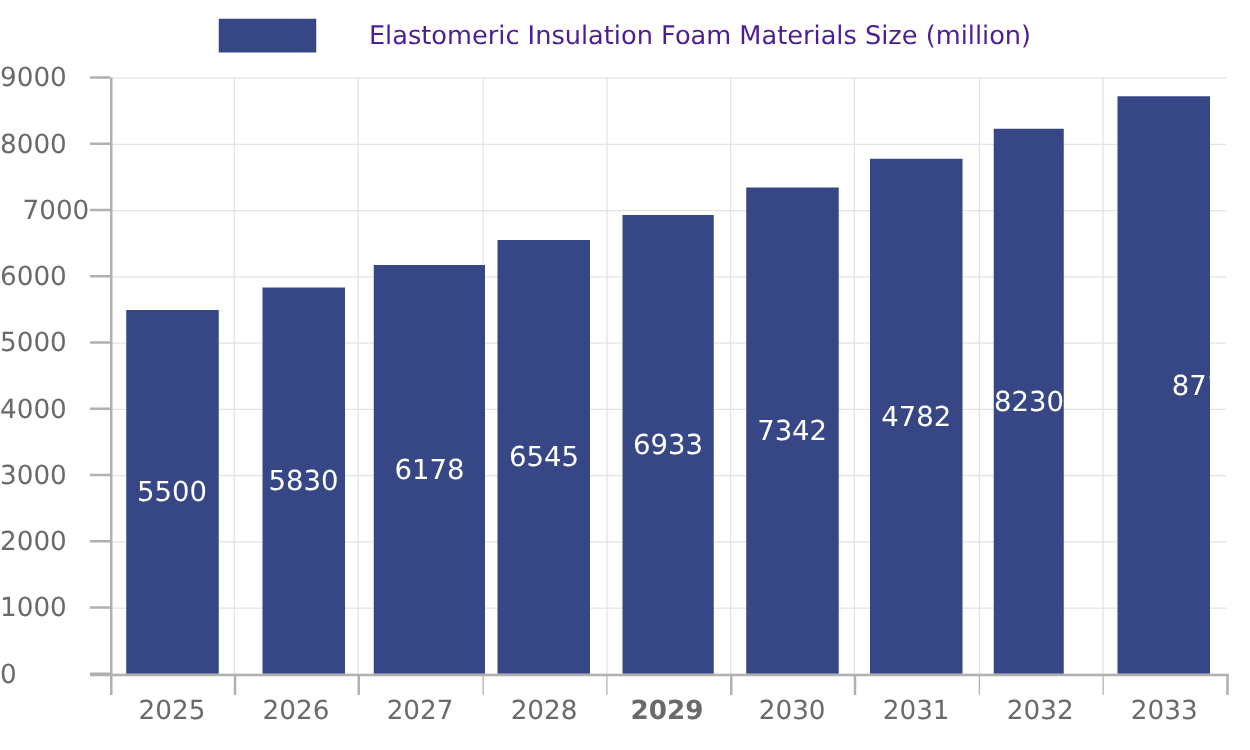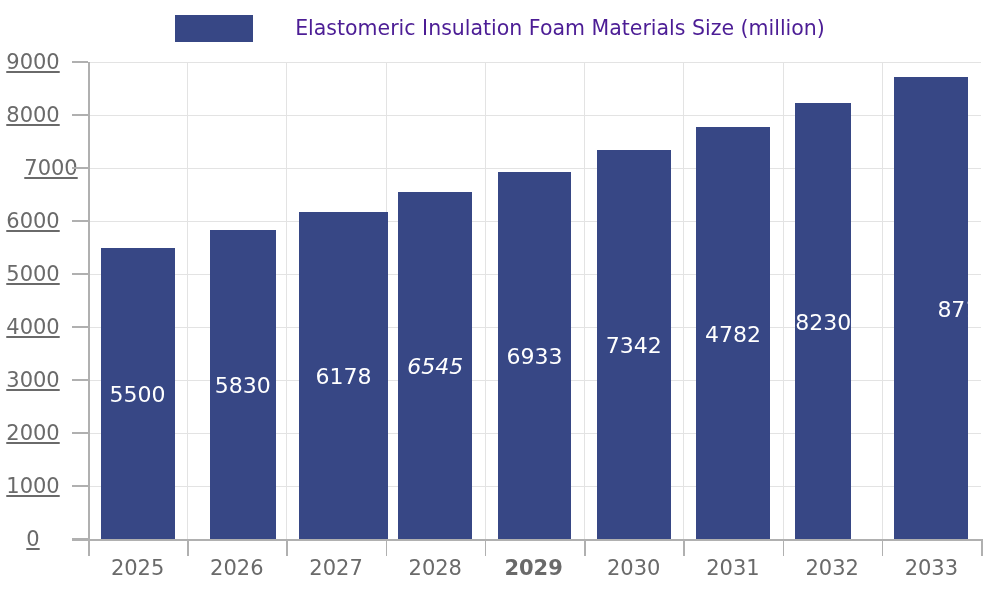--- a/index.html
+++ b/index.html
@@ -107,22 +107,21 @@
     position: absolute;
     left: 0;
     top: 0;
     width: 66px;
     height: 600px;
   }
   #y-labels .ylabel {
     right: auto;
     left: 0;
     width: 66px;
-    text-align: center;
-    text-decoration: underline;
+    text-align: left;
   }
 
   
   .xtick {
     position: absolute;
     top: 540px;
     width: 1.6px;
     height: 16px;
     background: #b0b0b0;
   }
@@ -198,21 +197,21 @@
       <div class="bar" style="left: 12.6508px; width: 73.9206px; height: 291.5px; background: rgb(55, 71, 133);">
         <div class="bar-value" style="top: 147.208px;">5500</div>
       </div>
       <div class="bar" style="left: 111.873px; width: 66px; height: 308.99px; background: rgb(55, 71, 133); margin-left: 10px;">
         <div class="bar-value" style="top: 156.04px;">5830</div>
       </div>
       <div class="bar" style="left: 211.095px; width: 89px; height: 327.434px; background: rgb(55, 71, 133);">
         <div class="bar-value" style="top: 165.354px;">6178</div>
       </div>
       <div class="bar" style="left: 310.317px; width: 73.9206px; height: 346.885px; background: rgb(55, 71, 133);">
-        <div class="bar-value" style="top: 175.177px; font-style: italic;">6545</div>
+        <div class="bar-value" style="top: 175.177px;">6545</div>
       </div>
       <div class="bar" style="left: 409.54px; width: 73.9206px; height: 367.449px; background: rgb(55, 71, 133);">
         <div class="bar-value" style="top: 185.562px;">6933</div>
       </div>
       <div class="bar" style="left: 508.762px; width: 73.9206px; height: 389.126px; background: rgb(55, 71, 133);">
         <div class="bar-value" style="top: 196.509px;">7342</div>
       </div>
       <div class="bar" style="left: 607.984px; width: 73.9206px; height: 412.022px; background: rgb(55, 71, 133);">
         <div class="bar-value" style="top: 208.071px;">4782</div>
       </div>

